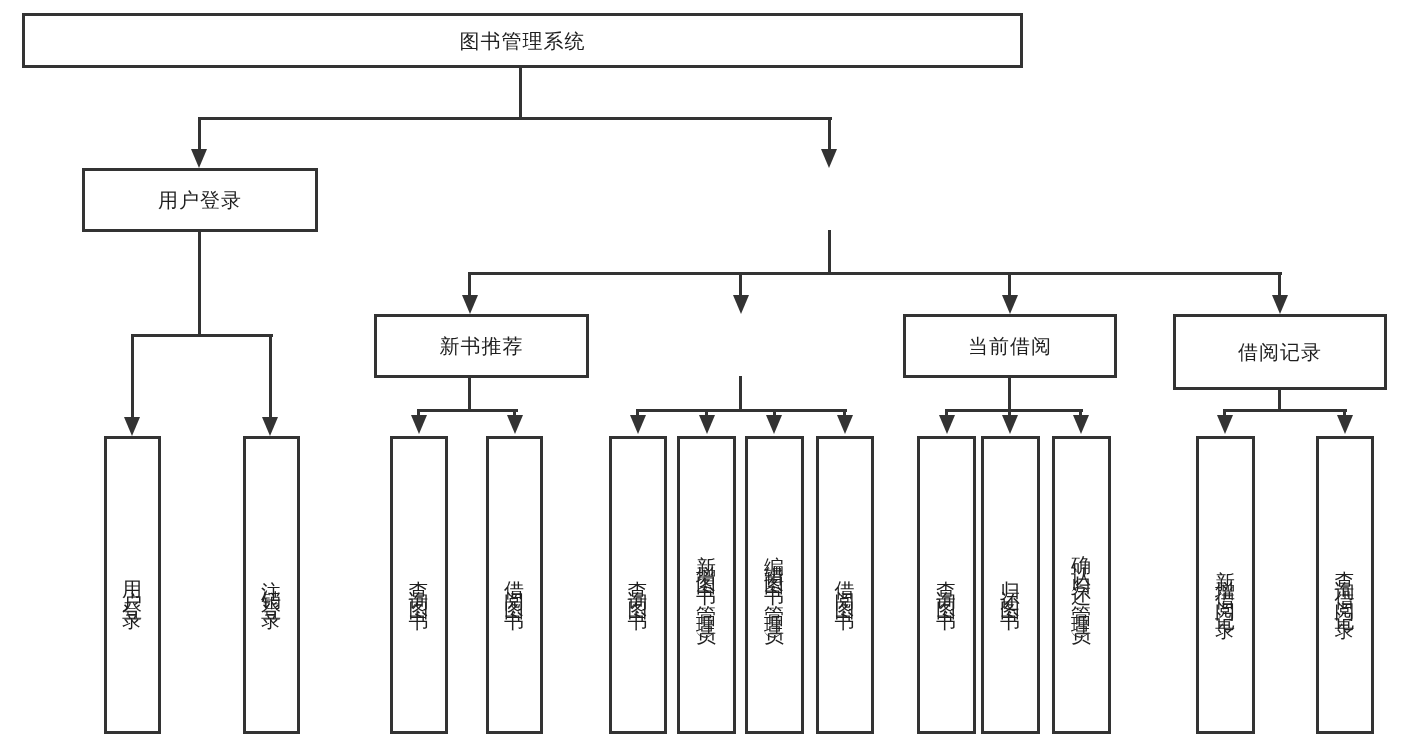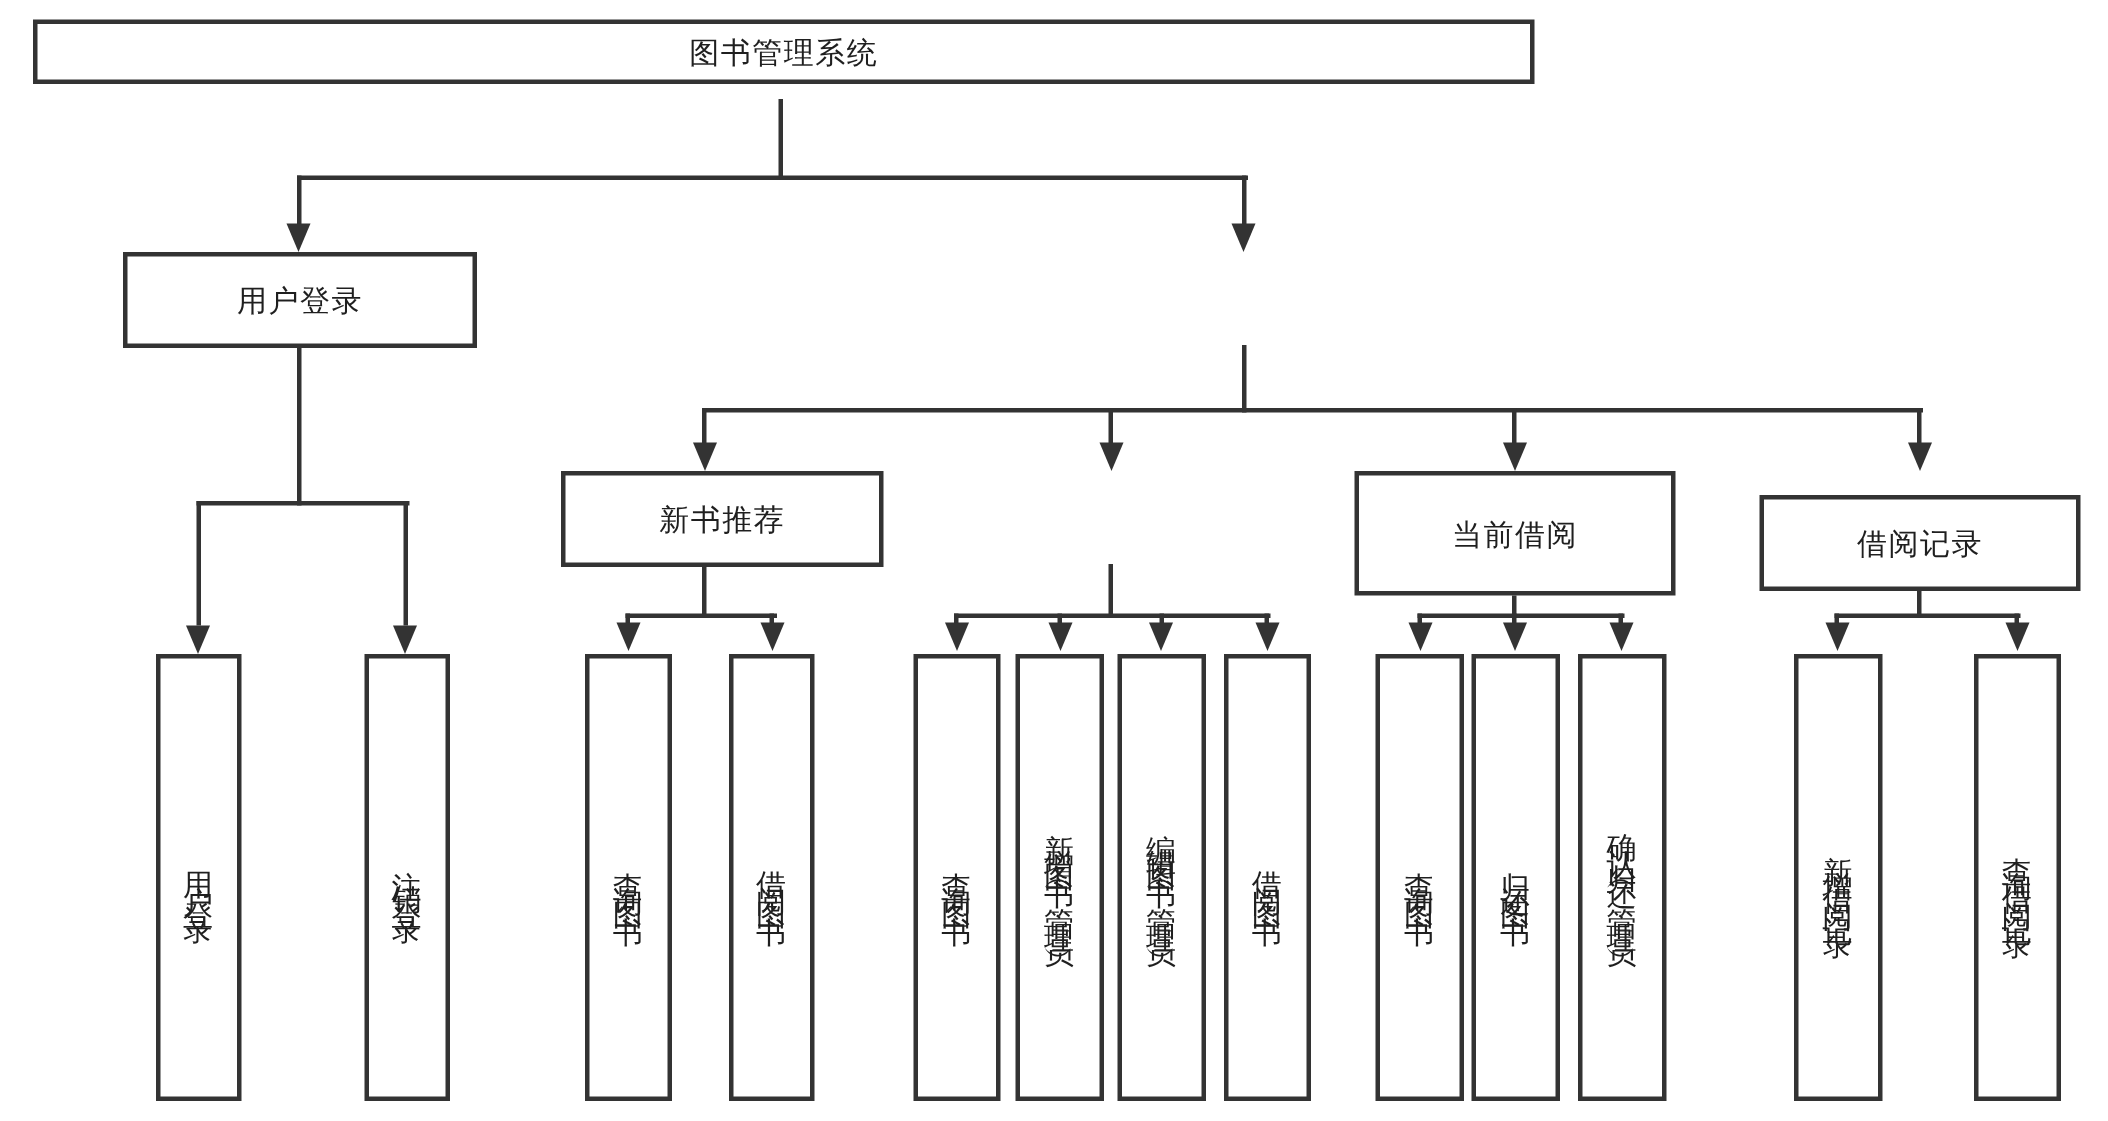--- a/index.html
+++ b/index.html
@@ -104,35 +104,35 @@
   <div class="tri" style="left:1002px;top:415px"></div>
   <div class="tri" style="left:1073px;top:415px"></div>
 
   <div class="ln" style="left:1278px;top:376px;width:3px;height:36px"></div>
   <div class="ln" style="left:1223px;top:409px;width:124px;height:3px"></div>
   <div class="ln" style="left:1223px;top:409px;width:3px;height:8px"></div>
   <div class="ln" style="left:1343px;top:409px;width:3px;height:8px"></div>
   <div class="tri" style="left:1217px;top:415px"></div>
   <div class="tri" style="left:1337px;top:415px"></div>
 
-  <div class="box hbox" style="left:22px;top:13px;width:1001px;height:43px">
+  <div class="box hbox" style="left:22px;top:13px;width:1001px;height:55px">
     <span class="lbl">图书管理系统</span>
   </div>
 
   <div class="box hbox" style="left:82px;top:168px;width:236px;height:64px">
     <span class="lbl">用户登录</span>
   </div>
 
   <div class="box hbox" style="left:374px;top:314px;width:215px;height:64px">
     <span class="lbl">新书推荐</span>
   </div>
-  <div class="box hbox" style="left:903px;top:314px;width:214px;height:83px">
+  <div class="box hbox" style="left:903px;top:314px;width:214px;height:64px">
     <span class="lbl">当前借阅</span>
   </div>
-  <div class="box hbox" style="left:1173px;top:330px;width:214px;height:64px">
+  <div class="box hbox" style="left:1173px;top:314px;width:214px;height:76px">
     <span class="lbl">借阅记录</span>
   </div>
 
   <div class="box vbox" style="left:104px;top:436px;width:57px;height:298px">
     <span class="lbl">用户登录</span>
   </div>
   <div class="box vbox" style="left:243px;top:436px;width:57px;height:298px">
     <span class="lbl">注销登录</span>
   </div>
 

